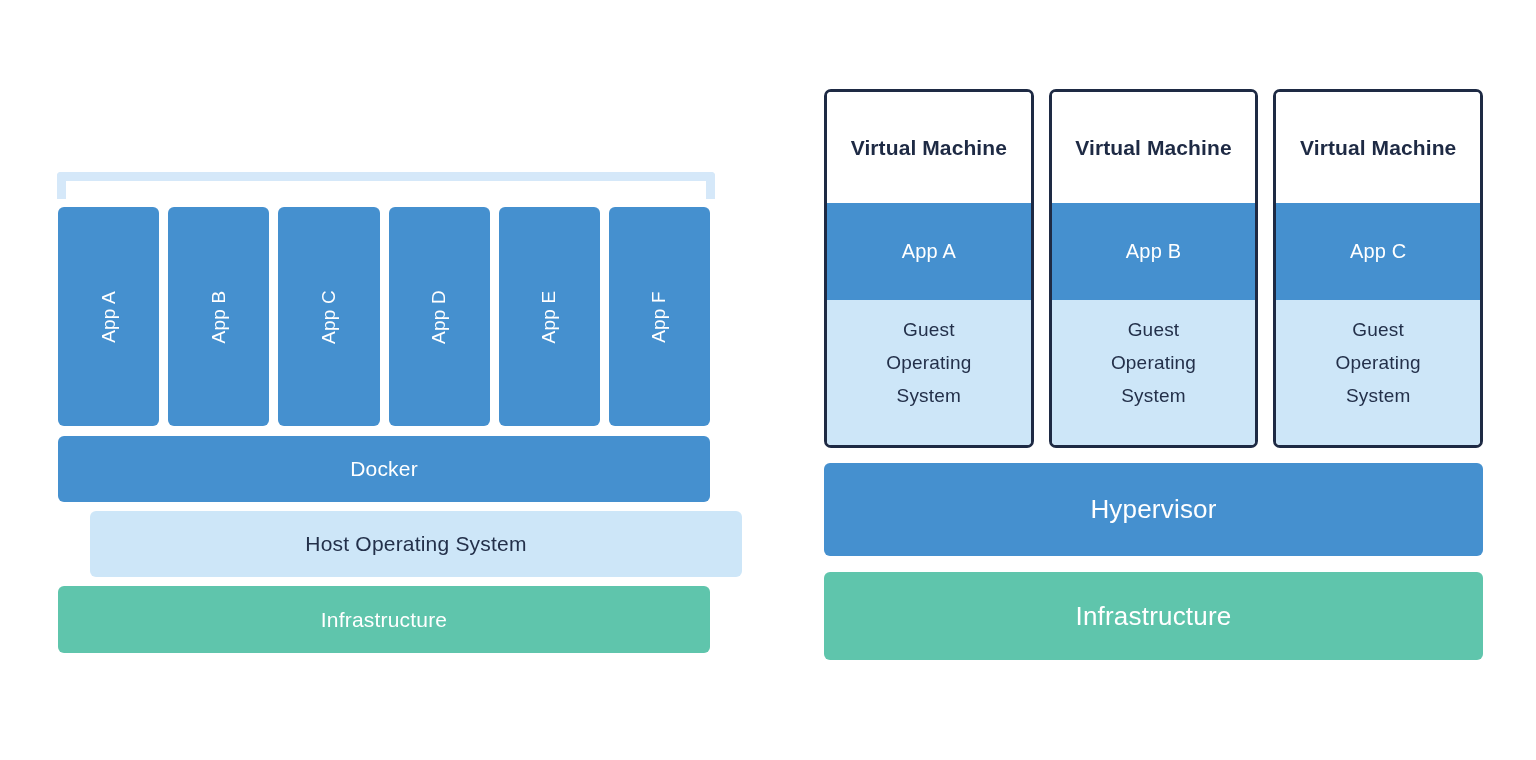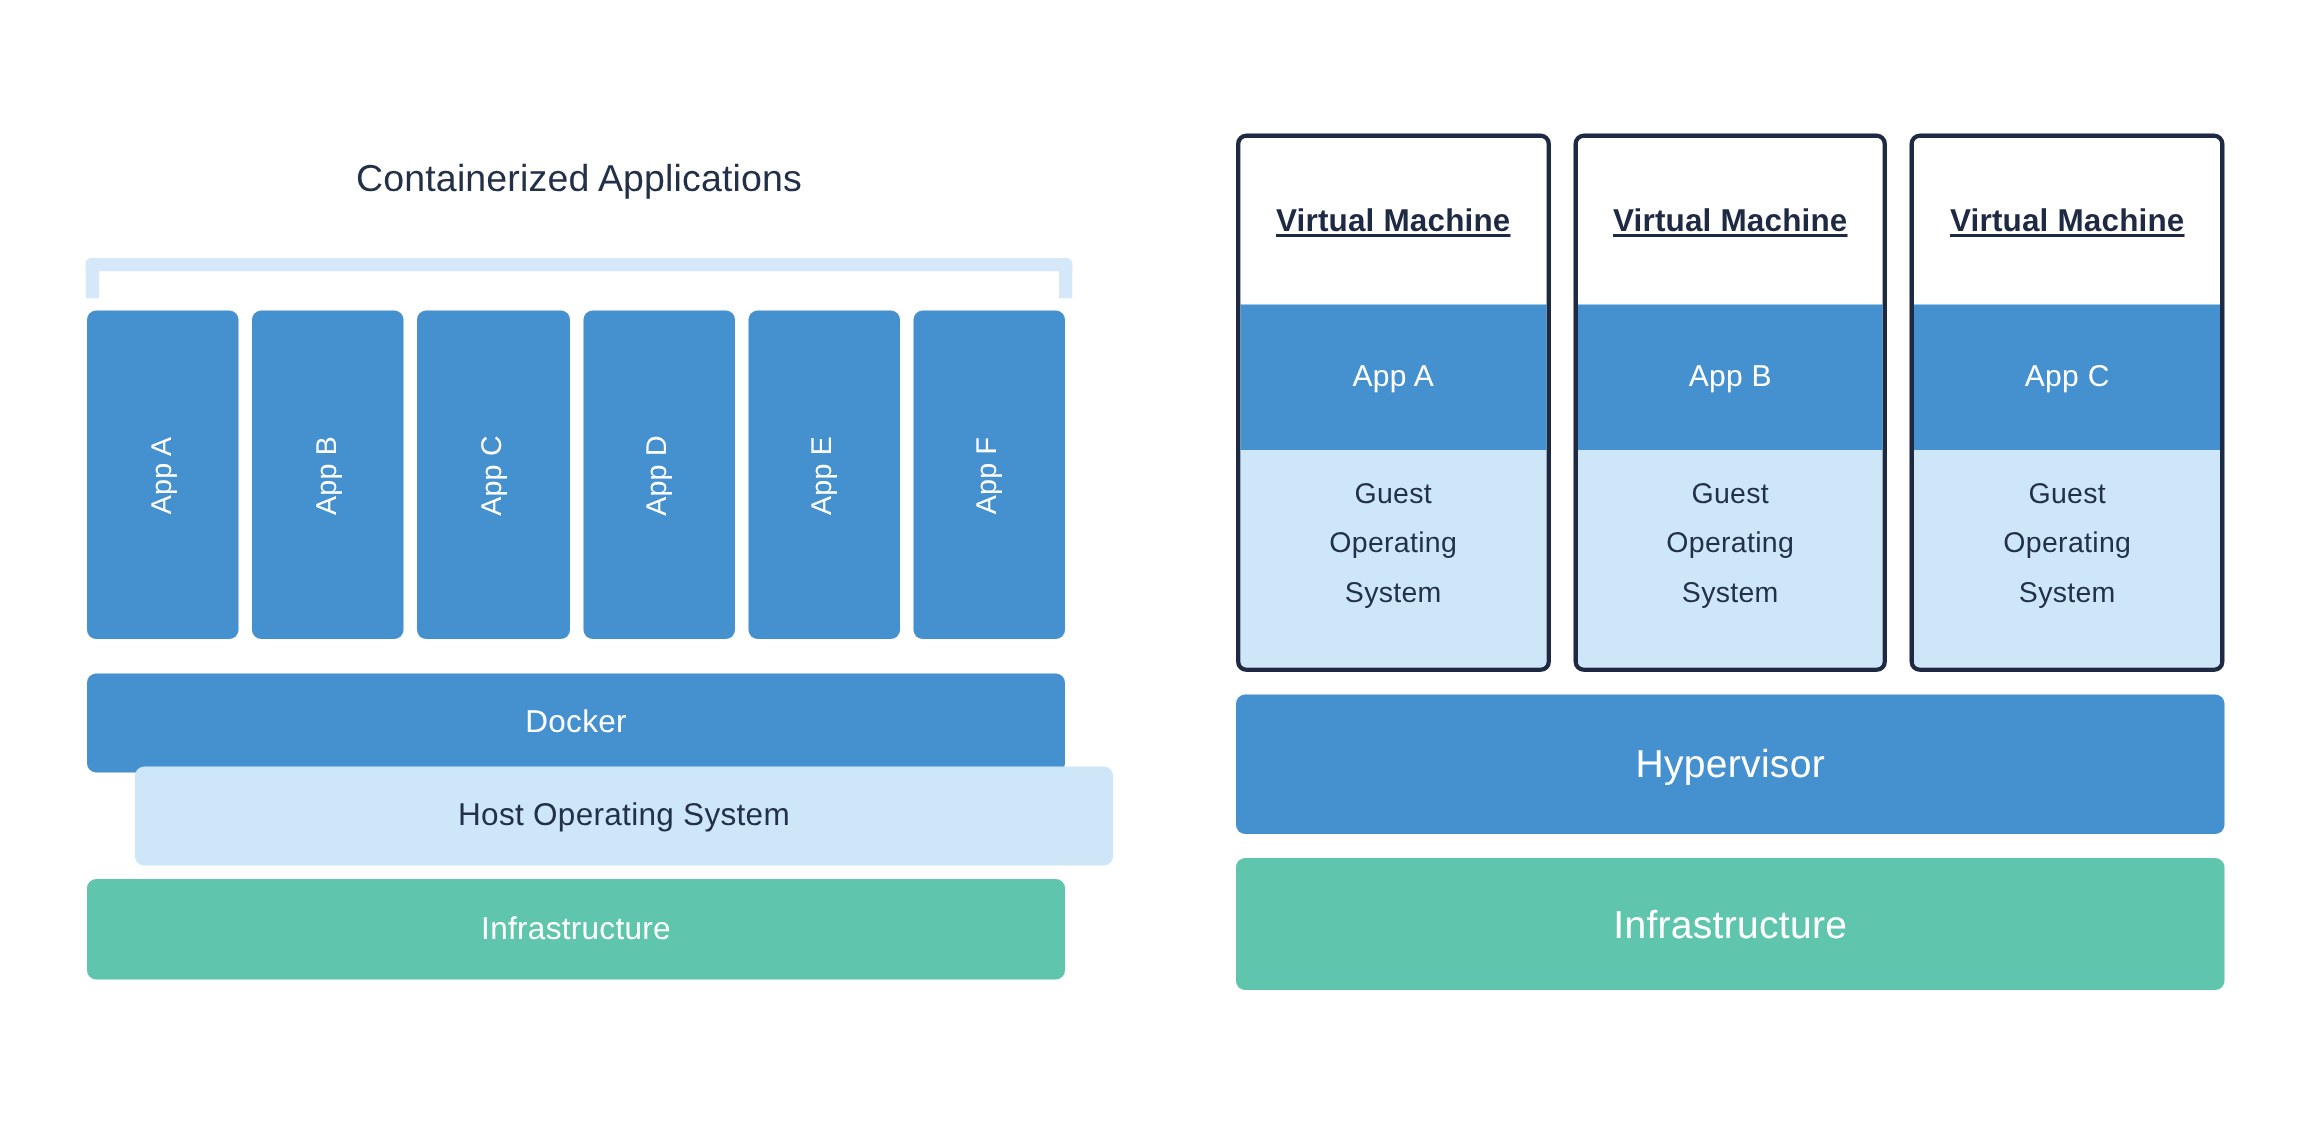--- a/index.html
+++ b/index.html
@@ -93,21 +93,21 @@
     width: 652px;
     border-radius: 6px;
     display: flex;
     align-items: center;
     justify-content: center;
     font-size: 21px;
     letter-spacing: 0.2px;
   }
 
   #docker-bar {
-    top: 354px;
+    top: 341px;
     height: 66px;
     background: #4590cf;
     color: #ffffff;
   }
 
   #host-os-bar {
     top: 416px;
     height: 66px;
     background: #cde6f8;
     color: #23304a;
@@ -158,21 +158,20 @@
     justify-content: center;
     flex: 0 0 auto;
   }
 
   .vm-title {
     font-size: 21px;
     font-weight: bold;
     color: #1e2a44;
     letter-spacing: 0.1px;
     white-space: nowrap;
-    text-decoration: underline;
   }
 
   .vm-app-zone {
     height: 97px;
     background: #4590cf;
     display: flex;
     align-items: center;
     justify-content: center;
     flex: 0 0 auto;
   }
@@ -226,21 +225,20 @@
     color: #ffffff;
   }
 </style>
 </head>
 <body>
 
 <div id="stage">
 
   <div id="left-panel">
 
-    <div id="containerized-title">Containerized Applications</div>
 
     <div id="apps-bracket"></div>
 
     <div id="apps-row">
       <div class="app-box">
         <span class="app-label">App A</span>
       </div>
       <div class="app-box">
         <span class="app-label">App B</span>
       </div>

